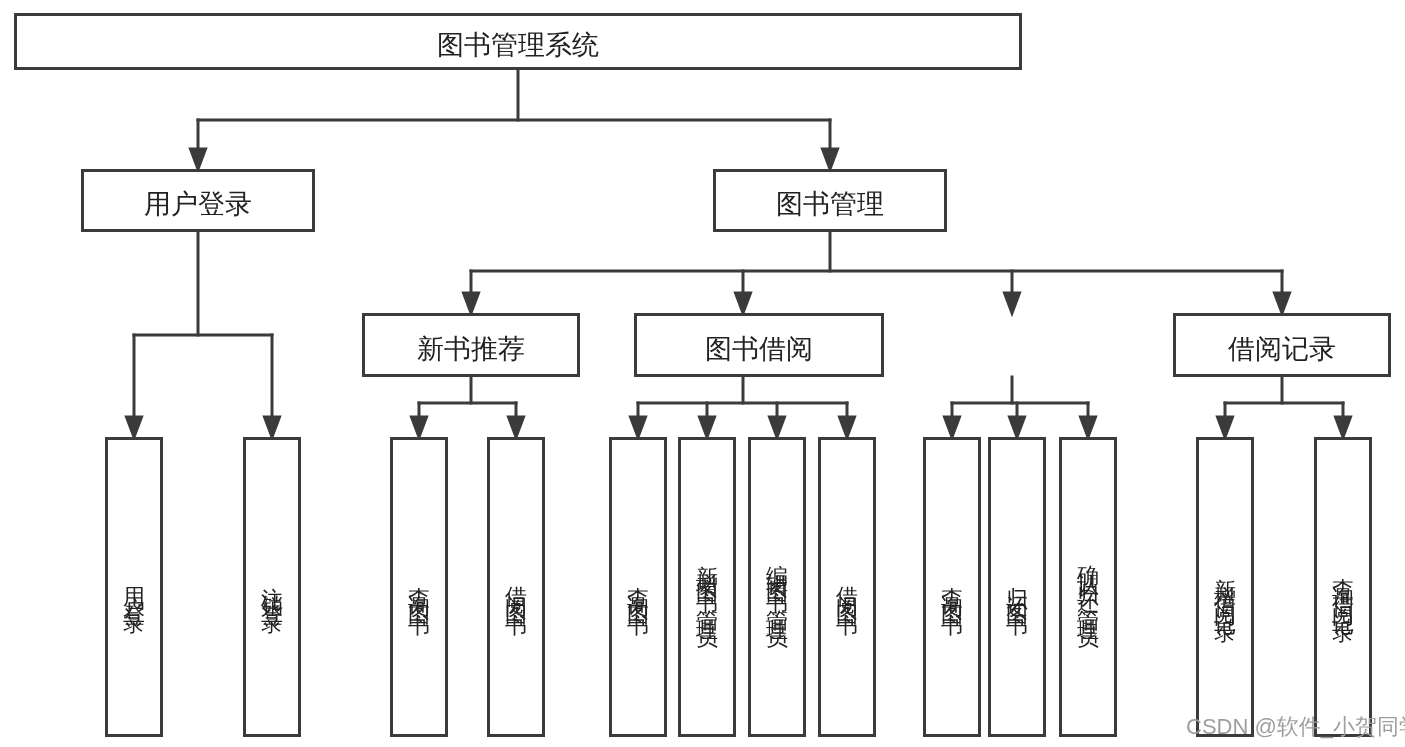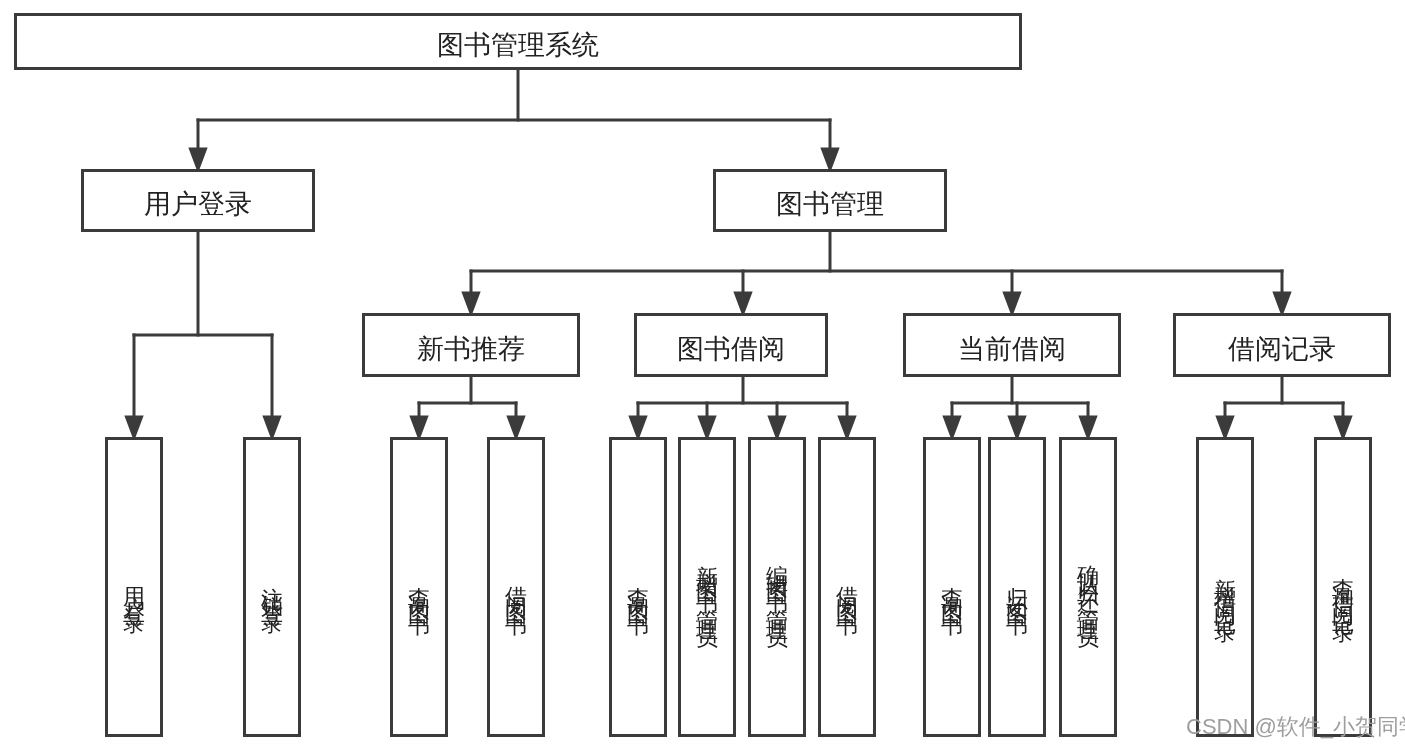--- a/index.html
+++ b/index.html
@@ -143,25 +143,22 @@
   <div class="node hbox" style="left:81px; top:169px; width:234px; height:63px;">
     <span>用户登录</span>
   </div>
   <div class="node hbox" style="left:362px; top:313px; width:218px; height:64px;">
     <span>新书推荐</span>
   </div>
 
   <div class="node hbox" style="left:713px; top:169px; width:234px; height:63px;">
     <span>图书管理</span>
   </div>
-  <div class="node hbox" style="left:634px; top:313px; width:194px; height:64px;align-items:center;">
+  <div class="node hbox" style="left:634px; top:313px; width:250px; height:64px;align-items:center;">
     <span>图书借阅</span>
-  </div>
-  <div class="node hbox" style="left:903px; top:313px; width:218px; height:64px;">
-    <span>当前借阅</span>
   </div>
   <div class="node hbox" style="left:1173px; top:313px; width:218px; height:64px;">
     <span>借阅记录</span>
   </div>
 
   <div class="node vbox" style="left:105px; top:437px;">
     <span class="vtext">用户登录</span>
   </div>
   <div class="node vbox" style="left:243px; top:437px;">
     <span class="vtext">注销登录</span>

